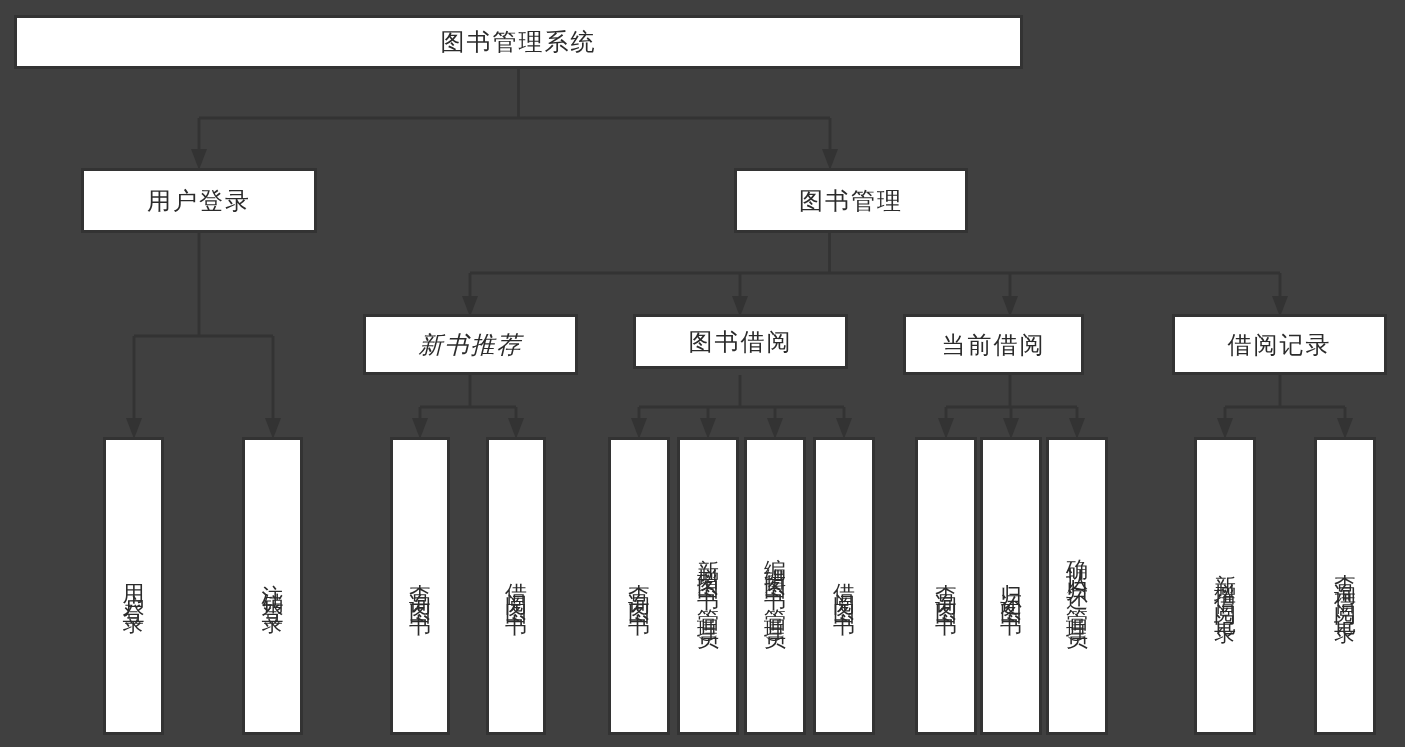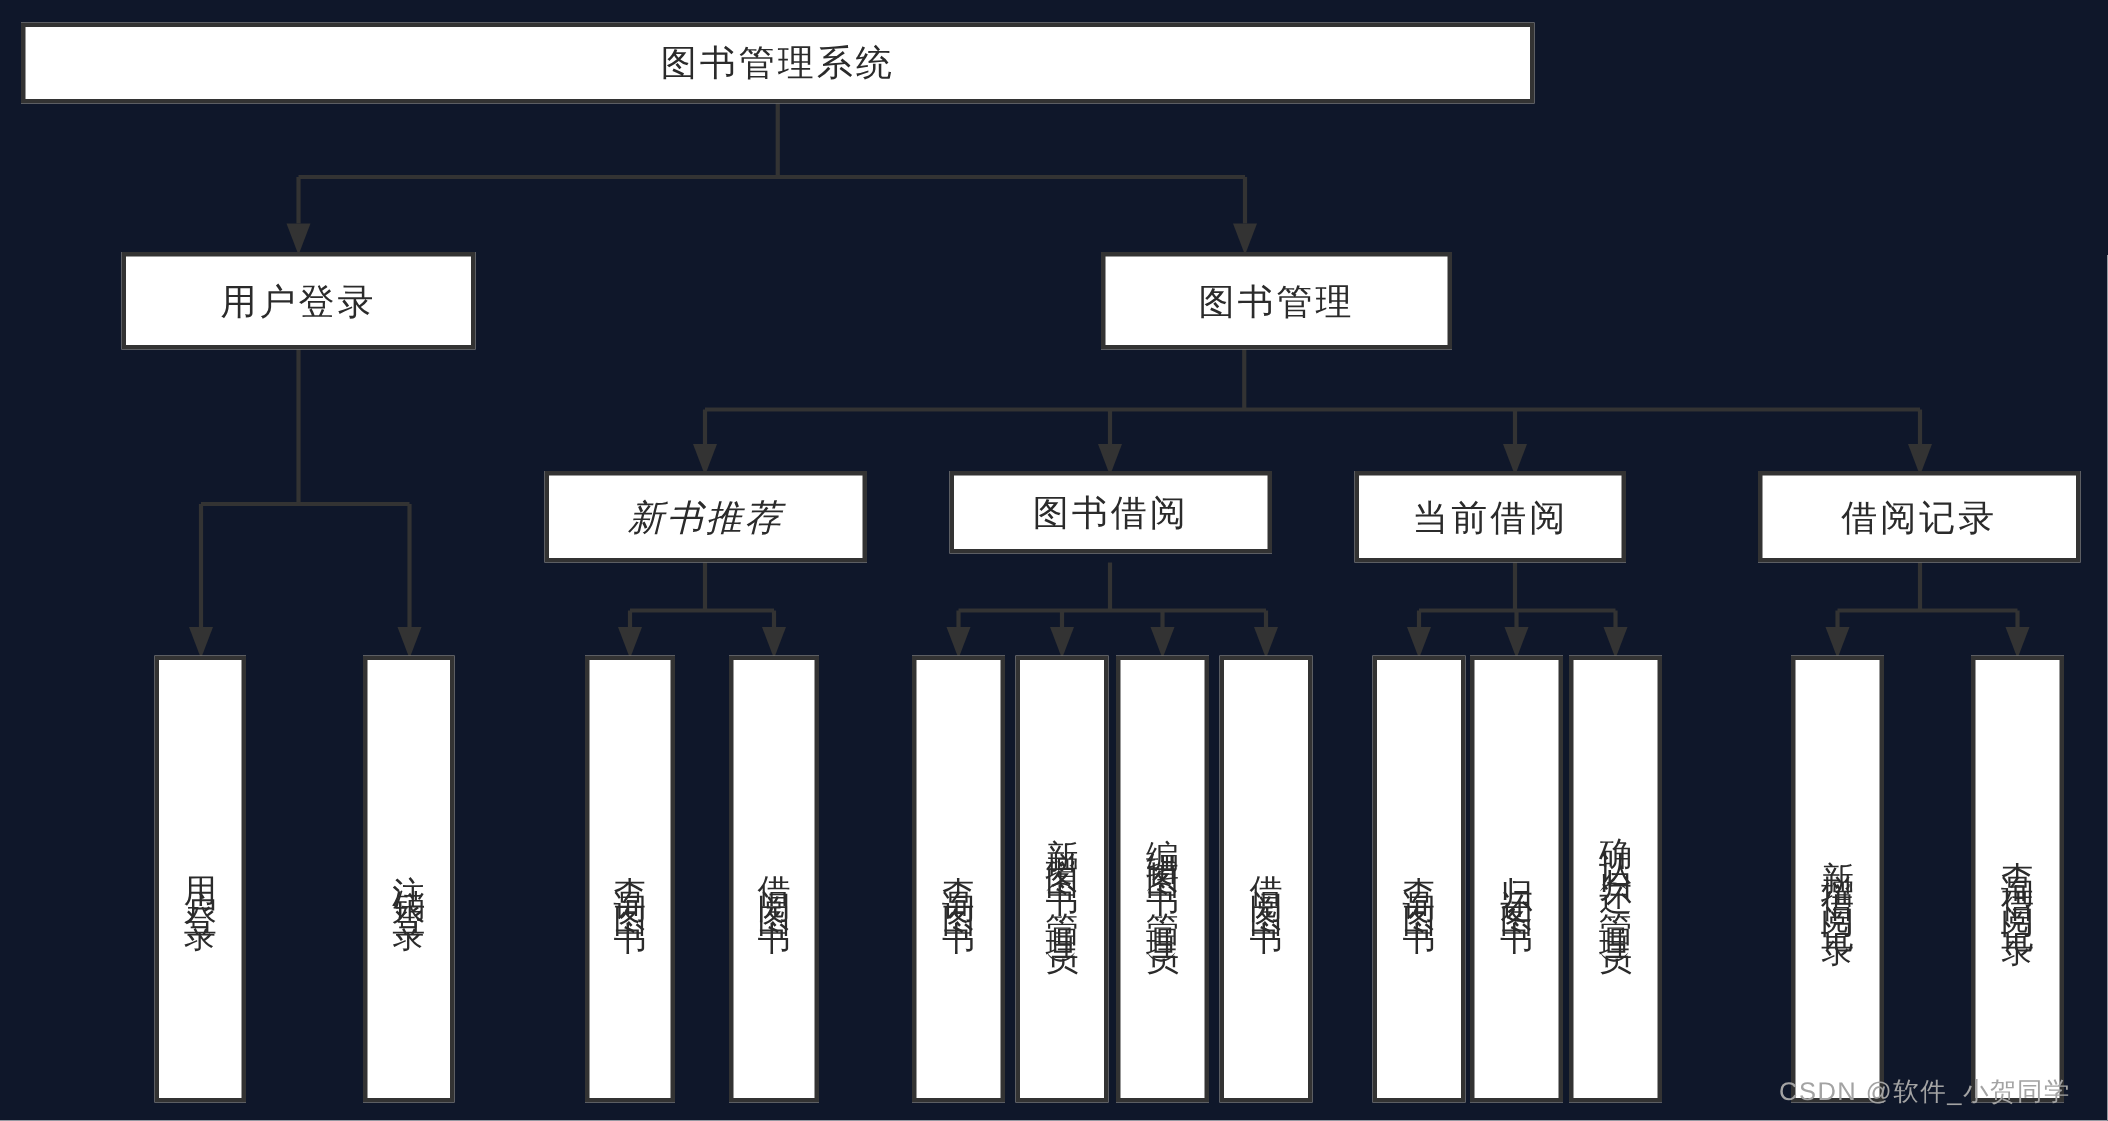--- a/index.html
+++ b/index.html
@@ -8,21 +8,21 @@
     background: #ffffff;
     width: 1405px;
     height: 747px;
     overflow: hidden;
     font-family: "Liberation Sans", "DejaVu Sans", sans-serif;
   }
   .stage {
     position: relative;
     width: 1405px;
     height: 747px;
-    background: #0f172a;
+    background: #404040;
   }
   .wires {
     position: absolute;
     left: 0; top: 0;
     z-index: 1;
   }
   .node {
     position: absolute;
     box-sizing: border-box;
     background: #ffffff;
@@ -149,15 +149,14 @@
     <span class="vtext">确认归还（管理员）</span>
   </div>
 
   <div class="node vbox" style="left:1194px;top:437px;width:62px;height:298px;">
     <span class="vtext">新增借阅记录</span>
   </div>
   <div class="node vbox" style="left:1314px;top:437px;width:62px;height:298px;">
     <span class="vtext">查询借阅记录</span>
   </div>
 
-  <div class="watermark">CSDN @软件_小贺同学</div>
 
 </div>
 
 </body></html>

